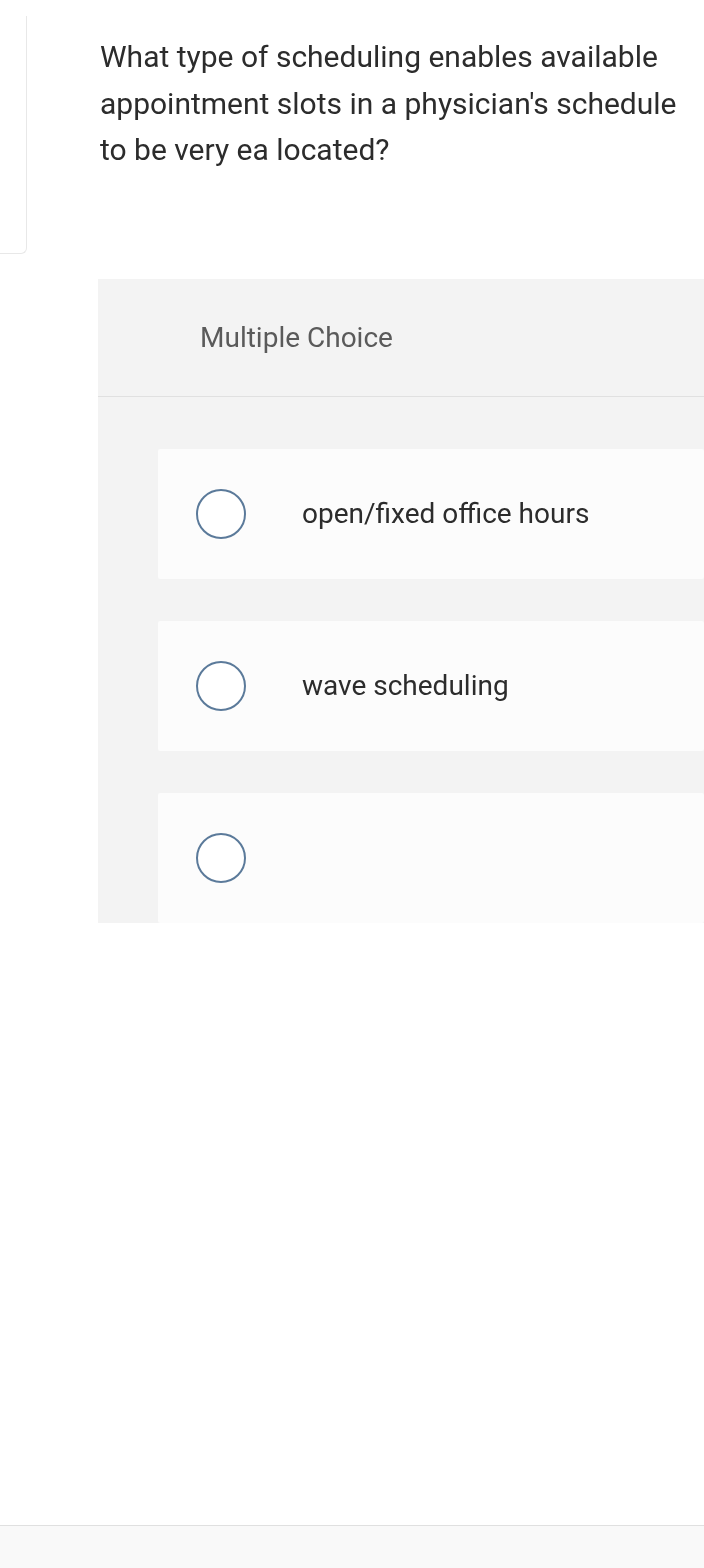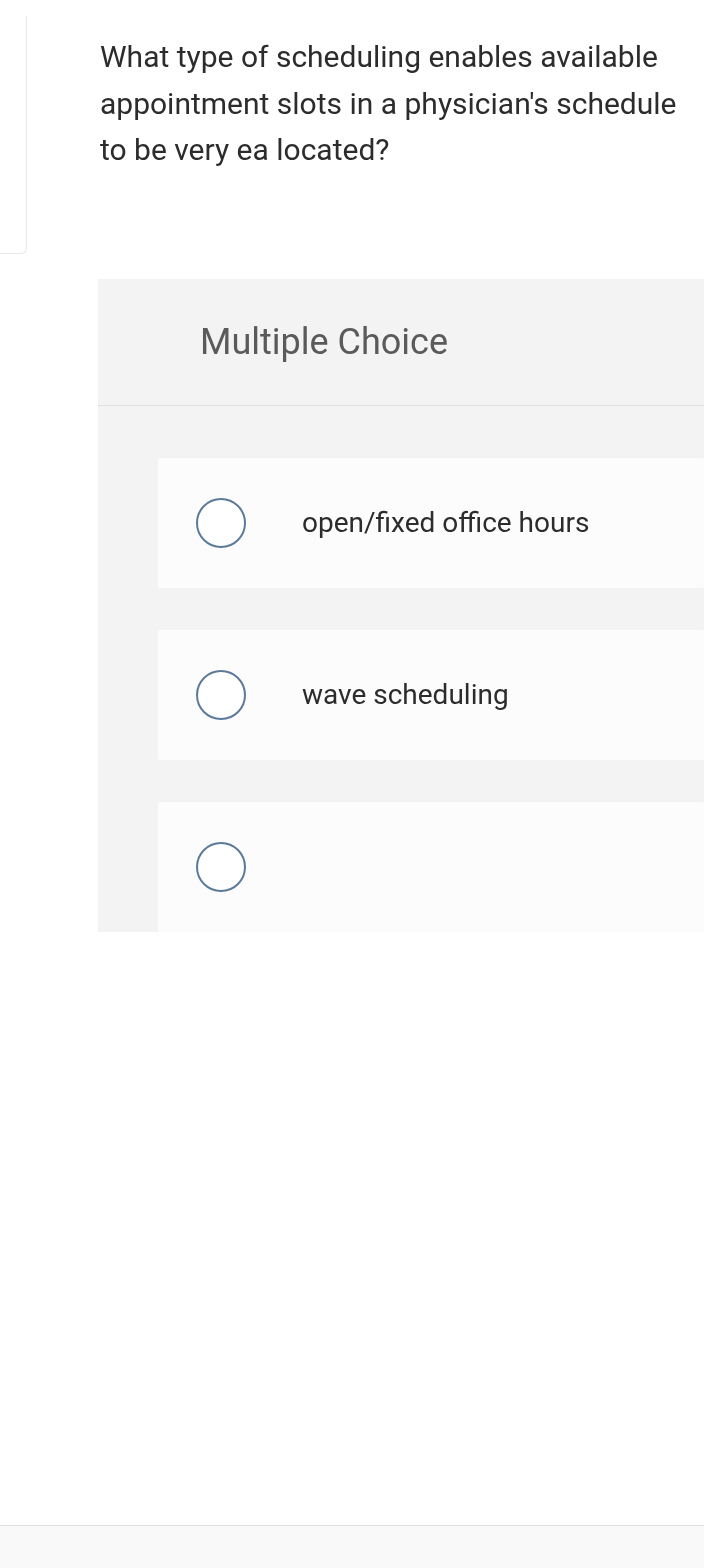--- a/index.html
+++ b/index.html
@@ -33,21 +33,21 @@
       color: #2c2c2c;
       font-weight: 400;
     }
     .answer-container {
       margin-top: 105px;
       margin-left: 98px;
       background: #f3f3f3;
     }
     .section-header {
       padding: 42px 0 42px 102px;
-      font-size: 36px;
+      font-size: 28px;
       color: #5a5a5a;
       font-weight: 400;
       border-bottom: 1px solid #e0e0e0;
     }
     .options-area {
       padding: 52px 0 0 60px;
     }
     .option-card {
       background: #fcfcfc;
       margin-bottom: 42px;

